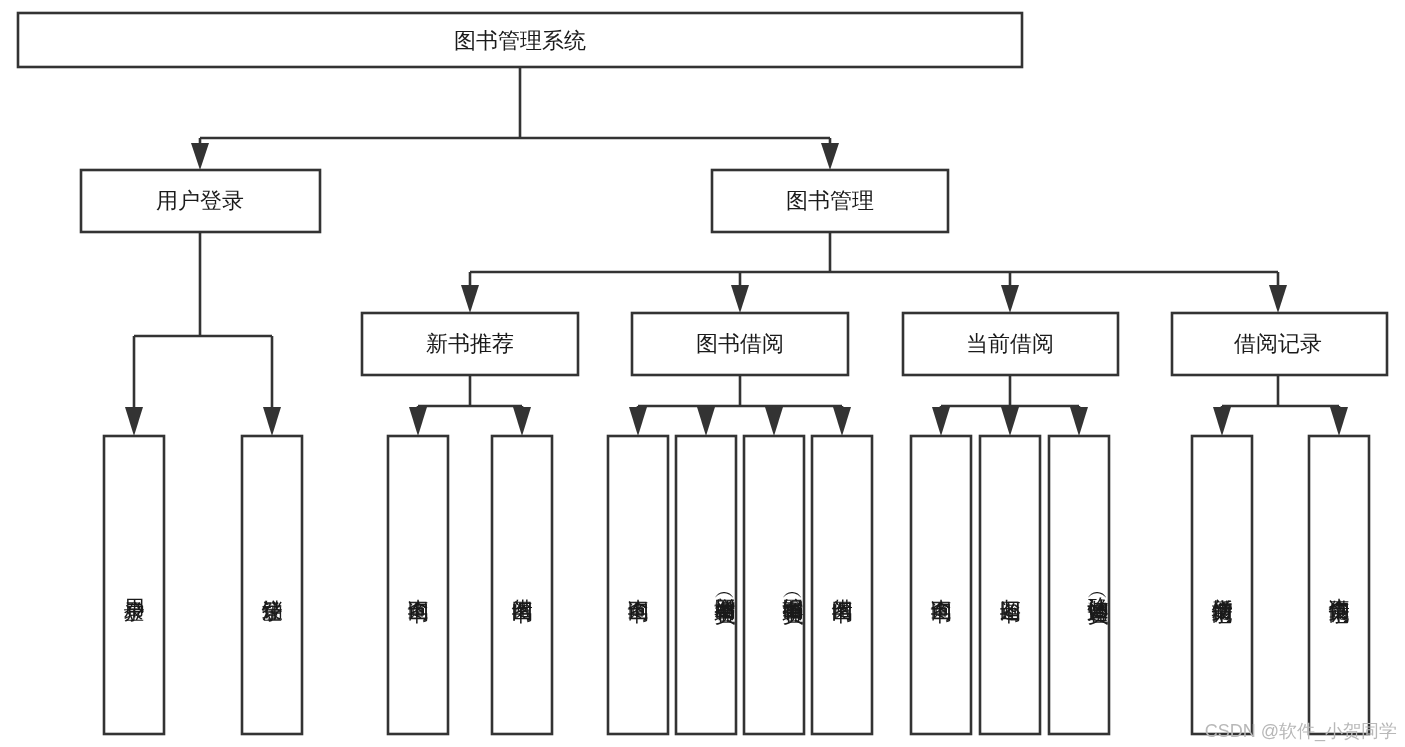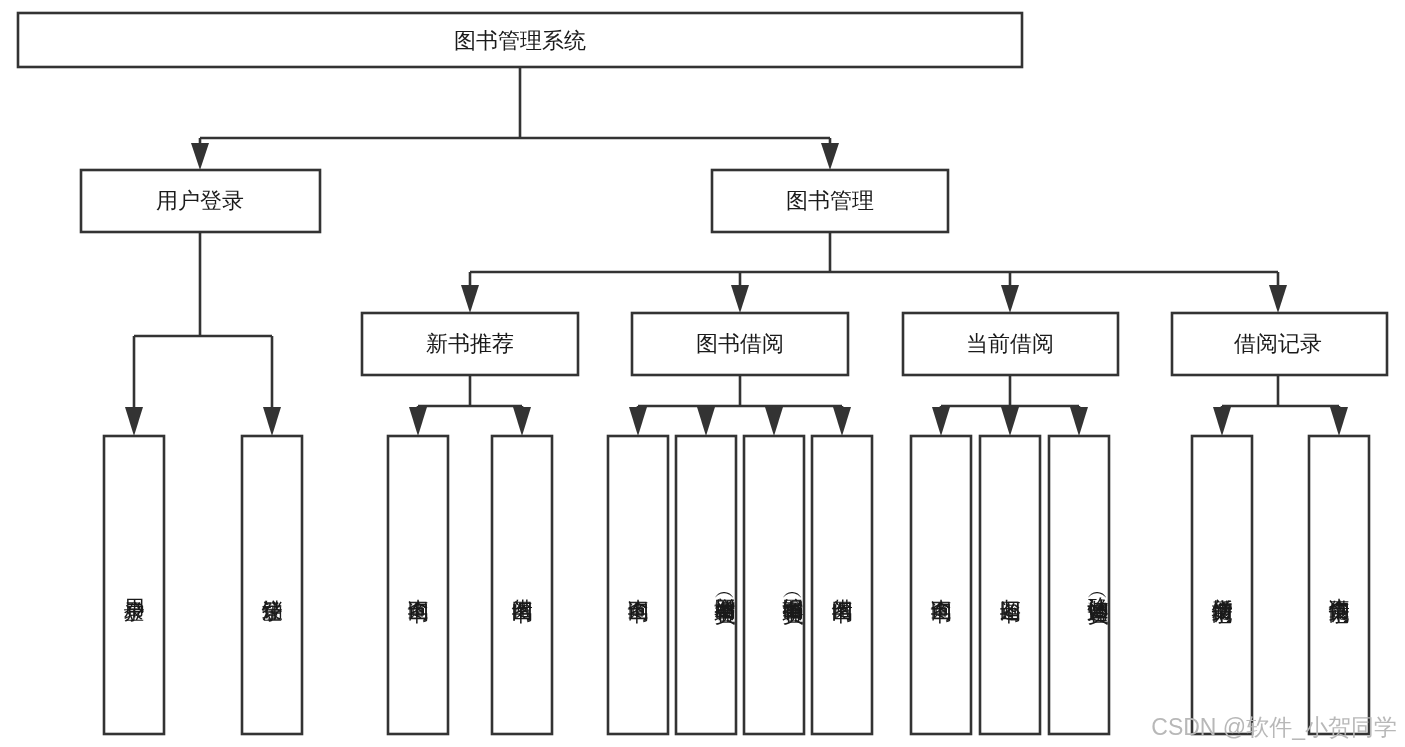--- a/index.html
+++ b/index.html
@@ -60,21 +60,21 @@
     text-orientation: upright;
     white-space: nowrap;
     letter-spacing: 0.06em;
     pointer-events: none;
   }
   .watermark {
     position: absolute;
     right: 8px;
     bottom: 4px;
     font-family: "Liberation Sans", "DejaVu Sans", sans-serif;
-    font-size: 23px;
+    font-size: 18px;
     color: #b8b8b8;
     white-space: nowrap;
   }
 </style>
 </head>
 <body>
 
 <div id="diagram-root">
 
   <svg id="flow-svg" viewBox="0 0 1405 747">

